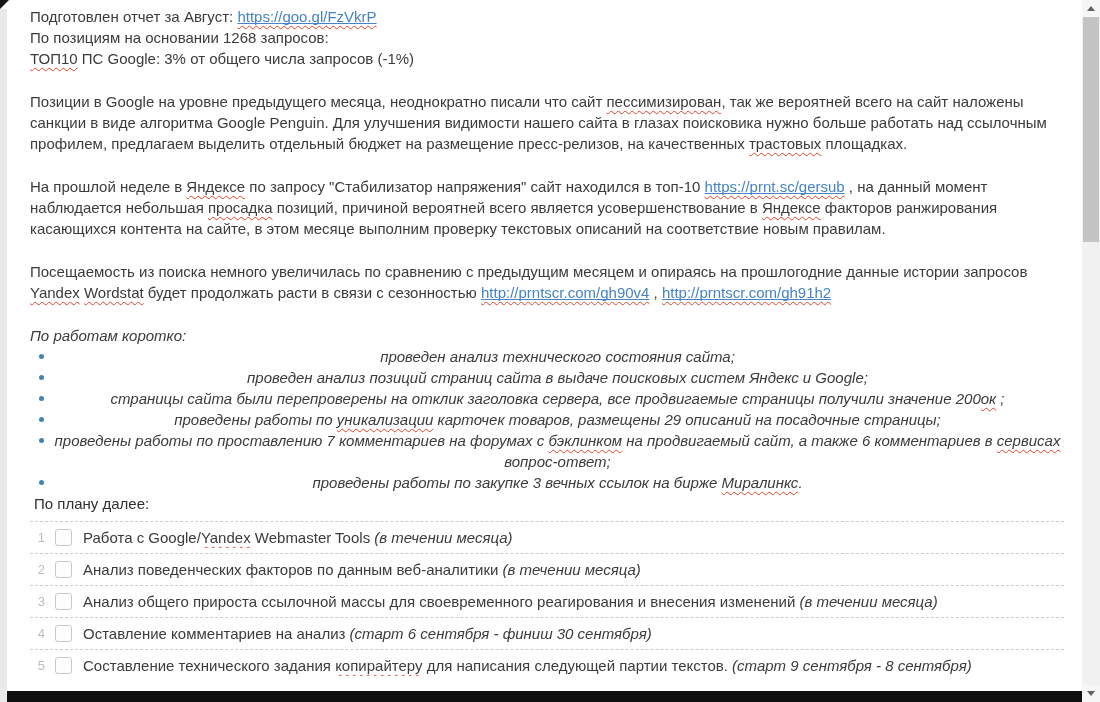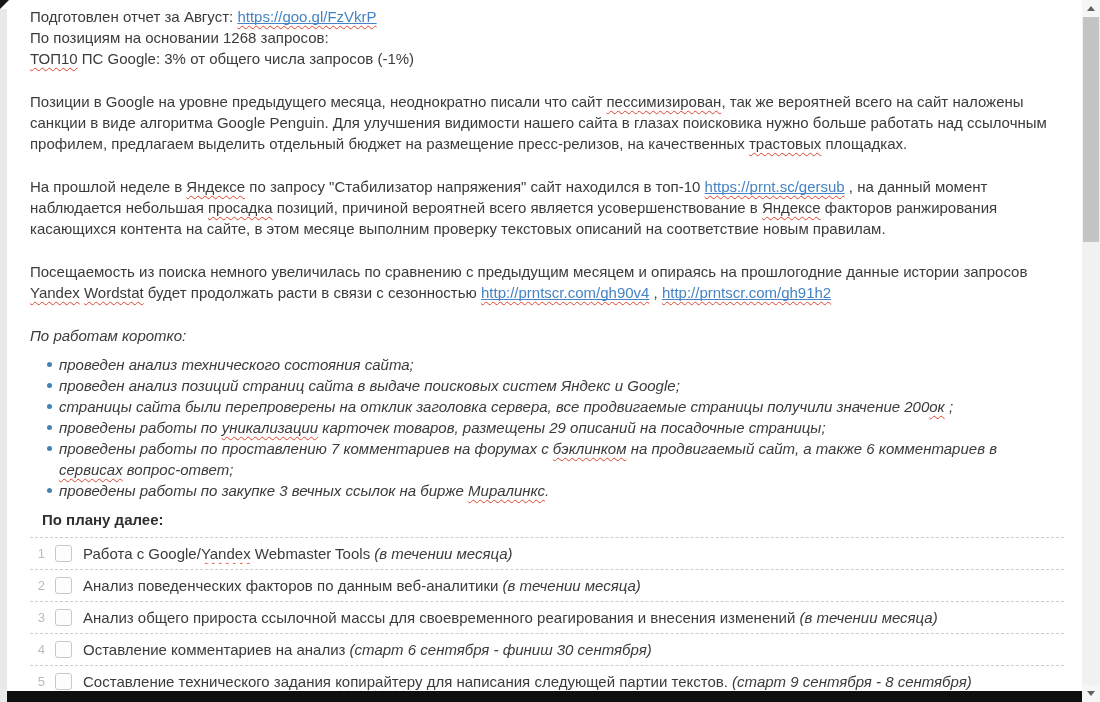--- a/index.html
+++ b/index.html
@@ -19,27 +19,27 @@
     text-decoration-line:underline;
     text-decoration-style:wavy;
     text-decoration-color:#e0442e;
     text-decoration-thickness:1px;
     text-decoration-skip-ink:none;
     text-underline-offset:3px;
   }
   a.lnk .wavy{text-decoration-color:#e0442e;}
   .ital{font-style:italic;}
   .works-block{margin:0;font-style:italic;}
-  ul.works{margin:8px;padding:0;list-style:none;}
+  ul.works{margin:0;padding:0;list-style:none;text-align:center;}
   ul.works li{position:relative;padding-left:21px;}
   ul.works li::before{
     content:"";position:absolute;left:9px;top:8px;
     width:5px;height:5px;border-radius:50%;background:#4383b4;
   }
-  .plan-head{font-weight:bold;color:#2f2f2f;margin:0 0 7px 12px;}
+  .plan-head{font-weight:normal;color:#2f2f2f;margin:0 0 7px 4px;}
   .plan-row{
     display:flex;align-items:center;height:31px;
     border-top:1px dashed #cdcdcd;
   }
   .plan-num{
     flex:none;width:15px;text-align:right;
     color:#bcbcbc;font-size:13px;
   }
   .cbox{
     flex:none;width:15px;height:15px;margin:0 11px 0 10px;

